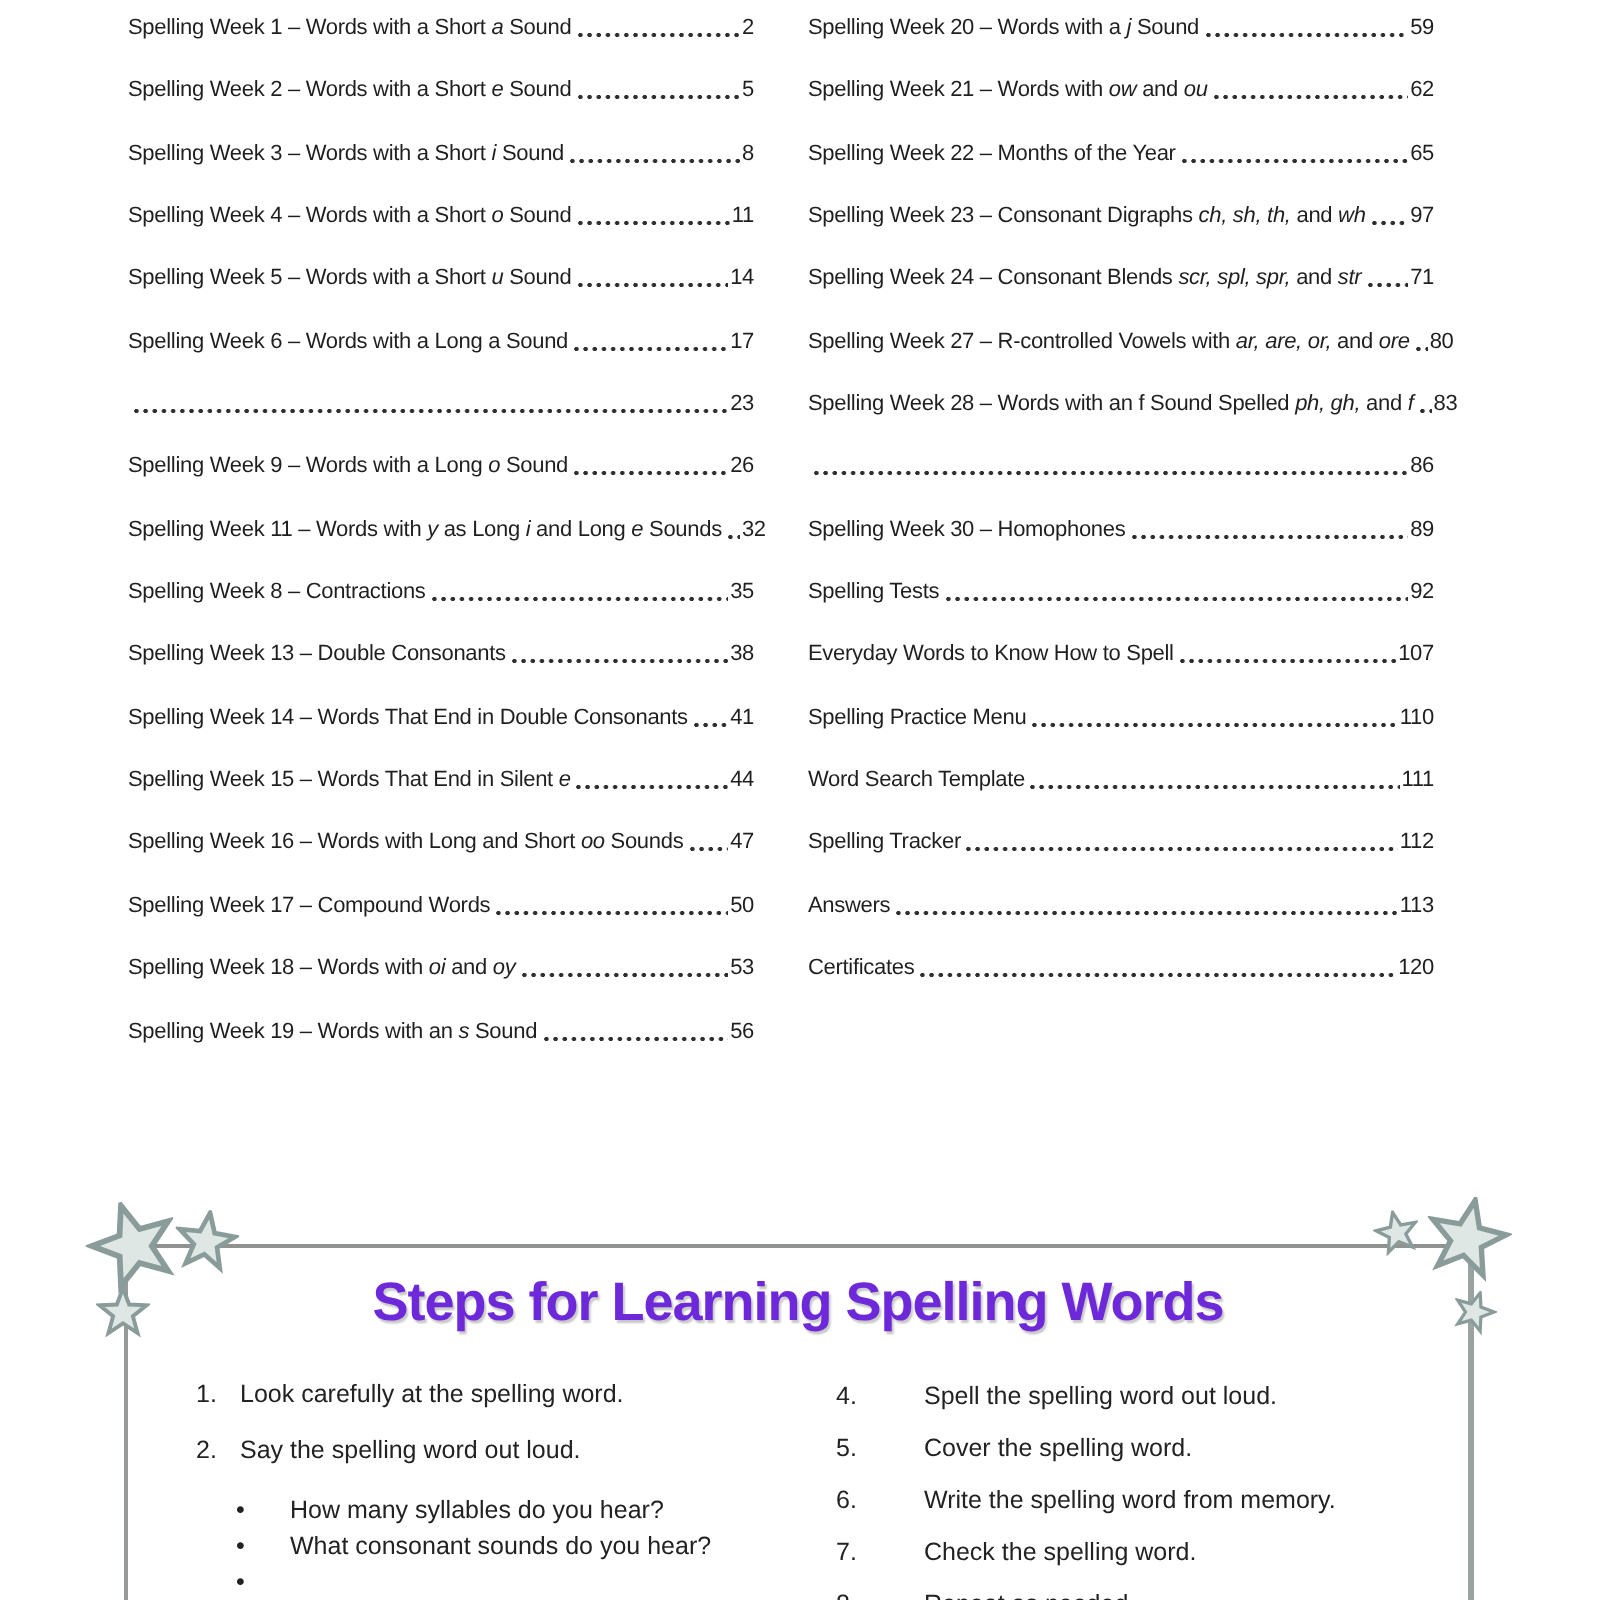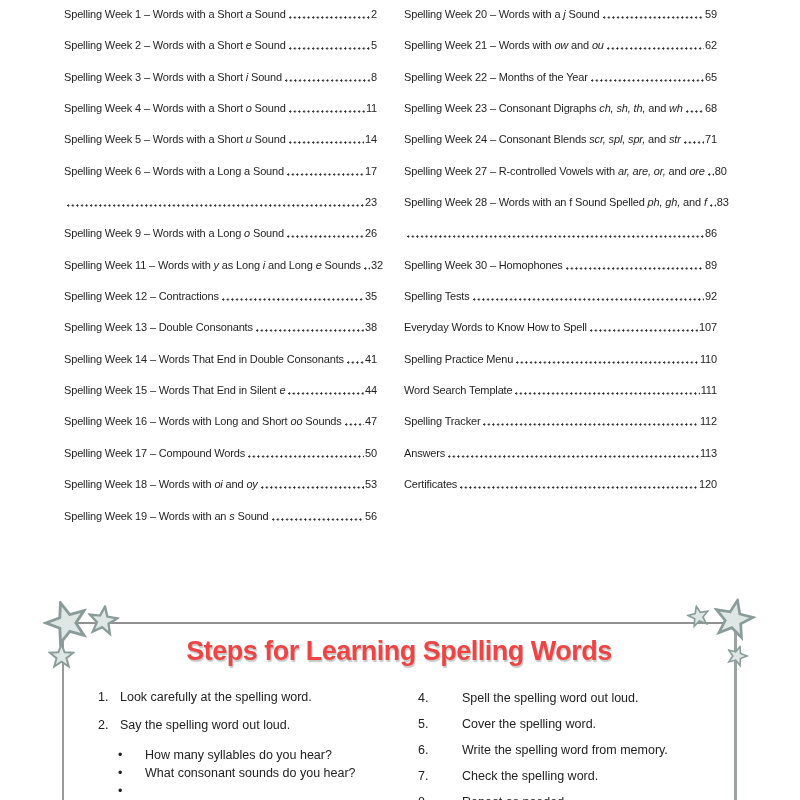--- a/index.html
+++ b/index.html
@@ -21,21 +21,21 @@
     background-size:4.6px 3px;background-repeat:repeat-x;background-position:left bottom;
   }
   .pagenum{font-size:11px;}
   
   .steps-box{
     position:absolute;left:62px;top:622px;width:675px;height:178px;box-sizing:border-box;
     border-top:2px solid #8f9290;border-left:2px solid #969a98;border-right:3px solid #9aa3a1;
   }
   .steps-title{
     margin:10px 0 6px;text-align:center;font-size:27px;line-height:34px;font-weight:600;
-    letter-spacing:-0.5px;color:#ef4444;text-shadow:1px 1.5px 1px rgba(0,0,0,0.22);
+    letter-spacing:-0.5px;color:#6d28d9;text-shadow:1px 1.5px 1px rgba(0,0,0,0.22);
   }
   .steps-col{position:absolute;font-size:12.5px;line-height:15px;color:#222;}
   #steps-left{left:34px;top:66px;width:305px;}
   #steps-right{left:354px;top:67px;width:312px;}
   .step{display:flex;margin-bottom:13px;}
   #steps-right .step{margin-bottom:11px;}
   .step-num{flex:0 0 22px;}
   #steps-right .step-num{flex:0 0 44px;}
   .step-subs{margin:4px 0 5px 20px;}
   .step-sub{display:flex;line-height:18px;}
@@ -106,21 +106,21 @@
       </div>
       <div class="toc-row">
         <div class="toc-line">
           <span class="toc-label"><span>Spelling Week 11 – Words with </span><span class="it">y</span><span> as Long </span><span class="it">i</span><span> and Long </span><span class="it">e</span><span> Sounds</span></span>
           <span class="leader"></span>
           <span class="pagenum">32</span>
         </div>
       </div>
       <div class="toc-row">
         <div class="toc-line">
-          <span class="toc-label"><span>Spelling Week 12 – Contractions</span></span>
+          <span class="toc-label"><span>Spelling Week 8 – Contractions</span></span>
           <span class="leader"></span>
           <span class="pagenum">35</span>
         </div>
       </div>
       <div class="toc-row">
         <div class="toc-line">
           <span class="toc-label"><span>Spelling Week 13 – Double Consonants</span></span>
           <span class="leader"></span>
           <span class="pagenum">38</span>
         </div>
@@ -187,21 +187,21 @@
         <div class="toc-line">
           <span class="toc-label"><span>Spelling Week 22 – Months of the Year</span></span>
           <span class="leader"></span>
           <span class="pagenum">65</span>
         </div>
       </div>
       <div class="toc-row">
         <div class="toc-line">
           <span class="toc-label"><span>Spelling Week 23 – Consonant Digraphs </span><span class="it">ch, sh, th,</span><span> and </span><span class="it">wh</span></span>
           <span class="leader"></span>
-          <span class="pagenum">68</span>
+          <span class="pagenum">97</span>
         </div>
       </div>
       <div class="toc-row">
         <div class="toc-line">
           <span class="toc-label"><span>Spelling Week 24 – Consonant Blends </span><span class="it">scr, spl, spr,</span><span> and </span><span class="it">str</span></span>
           <span class="leader"></span>
           <span class="pagenum">71</span>
         </div>
       </div>
       <div class="toc-row">

